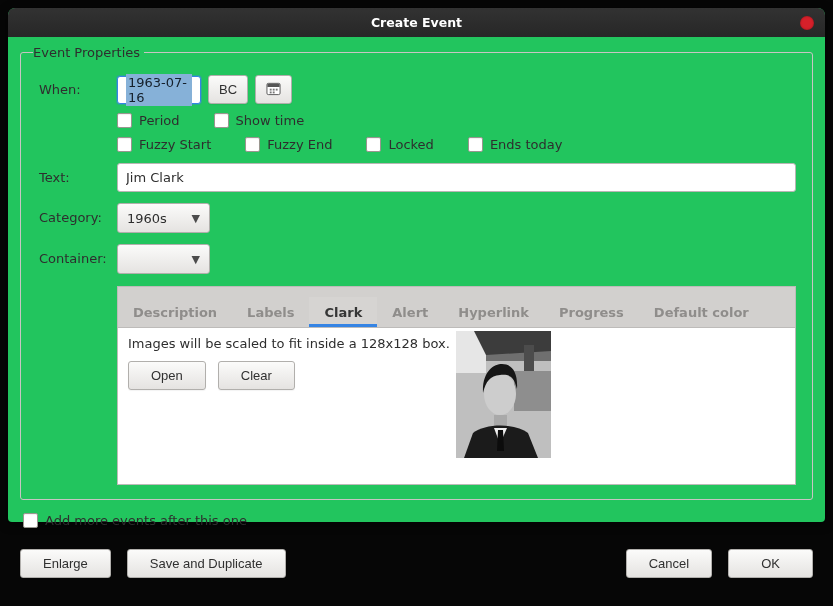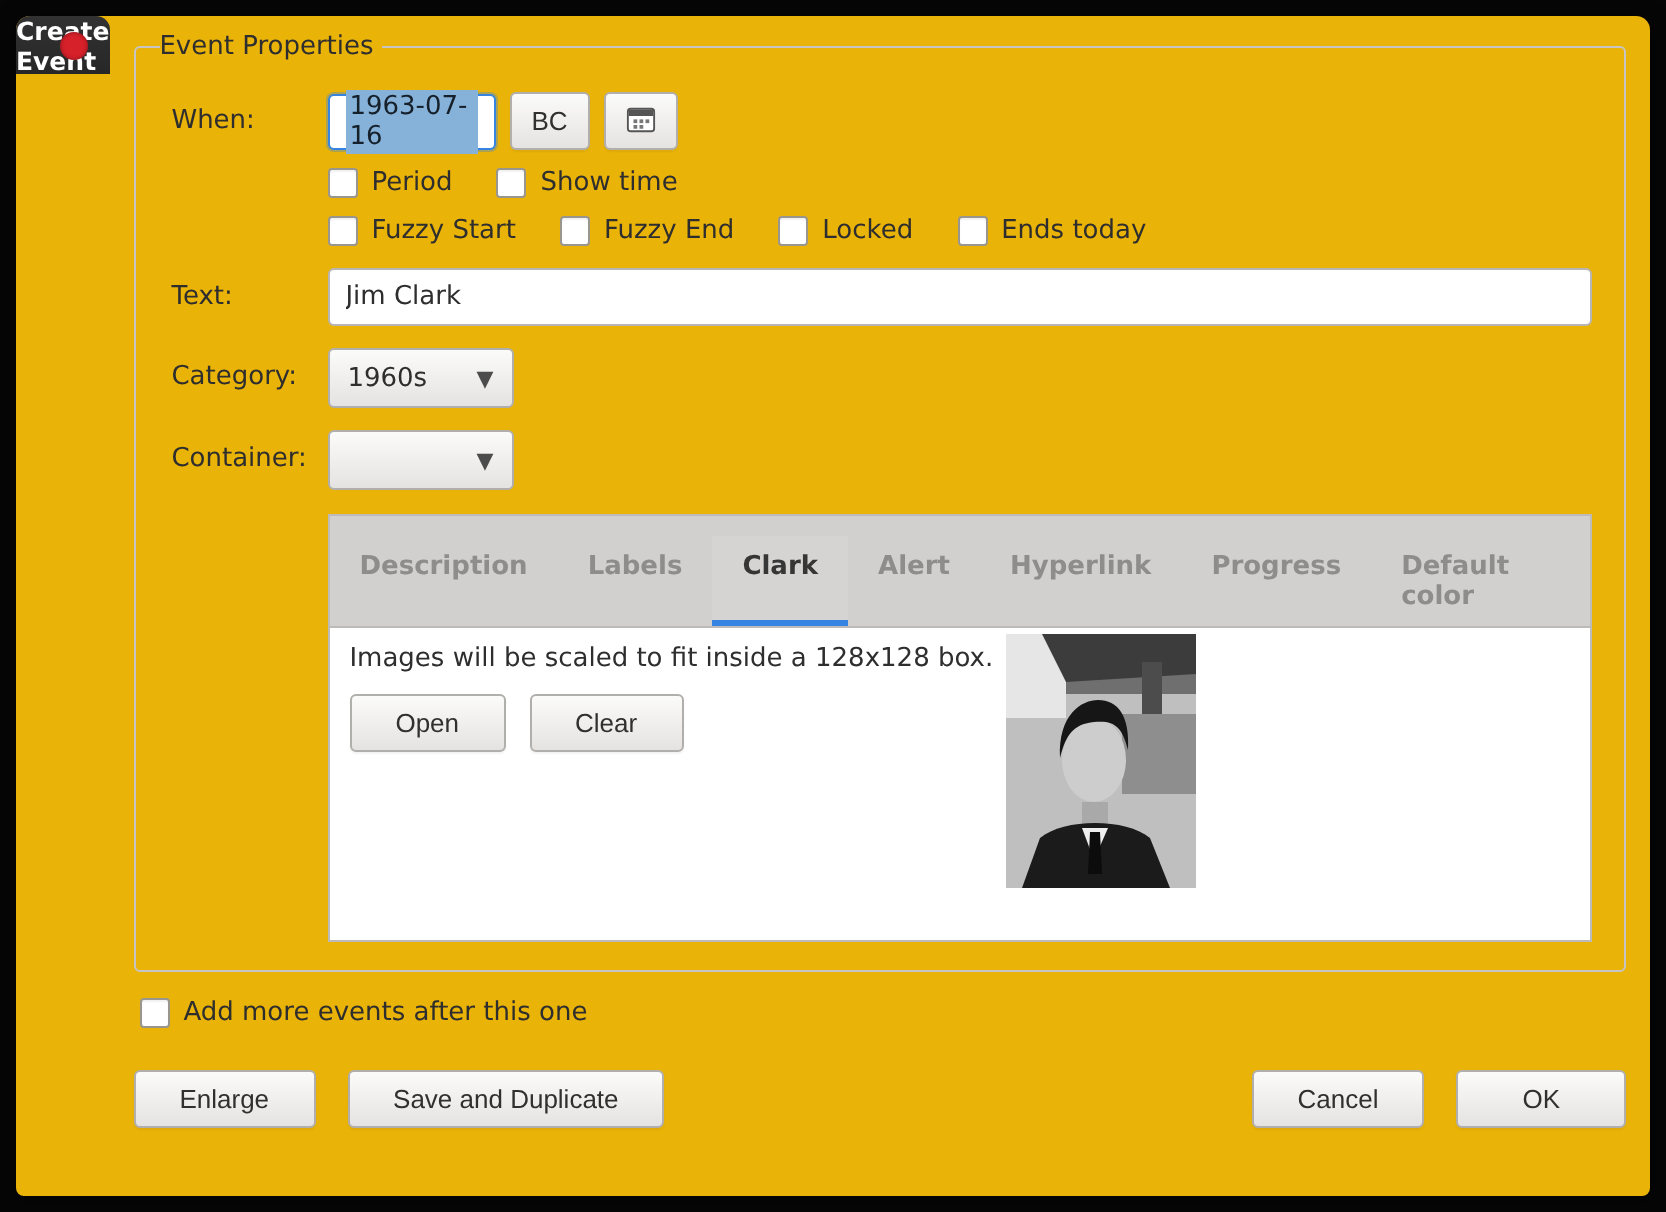--- a/index.html
+++ b/index.html
@@ -1,21 +1,21 @@
 <!DOCTYPE html>
 <html><head>
 <meta charset="utf-8">
 <style>
   * { box-sizing: border-box; margin: 0; padding: 0; }
   html, body { background: #000; }
   body { font-family: "DejaVu Sans", "Liberation Sans", sans-serif; }
   .stage { position: relative; width: 833px; height: 606px; background: #060606; overflow: hidden; }
-  .window { position: absolute; left: 8px; top: 8px; width: 817px; height: 590px;
-            background: #eab308; border-radius: 7px 7px 4px 4px;
-            box-shadow: 0 2px 10px rgba(0,0,0,.6); display: flex; flex-direction: row; }
+  .window { position: absolute; left: 8px; top: 8px; width: 817px; height: 514px;
+            background: #22c55e; border-radius: 7px 7px 4px 4px;
+            box-shadow: 0 2px 10px rgba(0,0,0,.6); display: flex; flex-direction: column; }
   
   .titlebar { position: relative; height: 29px; flex: 0 0 29px;
               background: linear-gradient(#323232, #272727);
               border-radius: 7px 7px 0 0; display: flex; align-items: center; justify-content: center; }
   .titlebar .title { color: #ffffff; font-size: 12.5px; font-weight: bold; }
   .close-btn { position: absolute; right: 11px; top: 8px; width: 14px; height: 14px;
                border-radius: 50%; background: #d6202a; box-shadow: inset 0 0 2px rgba(0,0,0,.4); cursor: pointer; }
   
   .content { flex: 1; padding: 8px 12px 12px 12px; display: flex; flex-direction: column; }
   fieldset.frame { border: 1px solid #c7c5c3; border-radius: 3px; padding: 4px 16px 14px 18px; }
@@ -31,21 +31,21 @@
   .entry.date .sel { background: #86b1d8; color: #15202b; padding: 1px 2px; }
   input.entry { width: 100%; outline: none; font-family: inherit; }
   
   .btn { display: inline-flex; align-items: center; justify-content: center;
          background: linear-gradient(#fbfbfa, #e5e3e1); border: 1px solid #b1afac;
          border-radius: 3px; color: #303030; font-size: 13px; height: 29px;
          padding: 0 16px; cursor: pointer; box-shadow: 0 1px 1px rgba(0,0,0,.05); }
   .btn.small-icon { padding: 0 10px; }
   .date-row { display: flex; gap: 7px; align-items: center; }
   
-  .check-row { display: flex; gap: 22px; margin-top: 9px; align-items: center; }
+  .check-row { display: flex; gap: 34px; margin-top: 9px; align-items: center; }
   .cb { display: inline-flex; align-items: center; gap: 7px; font-size: 13px; color: #2e2e2e; cursor: pointer; }
   .cb .box { width: 15px; height: 15px; background: #fff; border: 1px solid #99968f;
              border-radius: 2px; box-shadow: inset 0 1px 1px rgba(0,0,0,.06); }
   
   .dropdown { display: inline-flex; align-items: center; justify-content: space-between;
               width: 93px; height: 30px; background: linear-gradient(#fbfbfa, #e5e3e1);
               border: 1px solid #b1afac; border-radius: 3px; padding: 0 9px;
               font-size: 13px; color: #2e2e2e; cursor: pointer; }
   .dropdown .arrow { color: #4c4c4c; font-size: 11px; }
   

